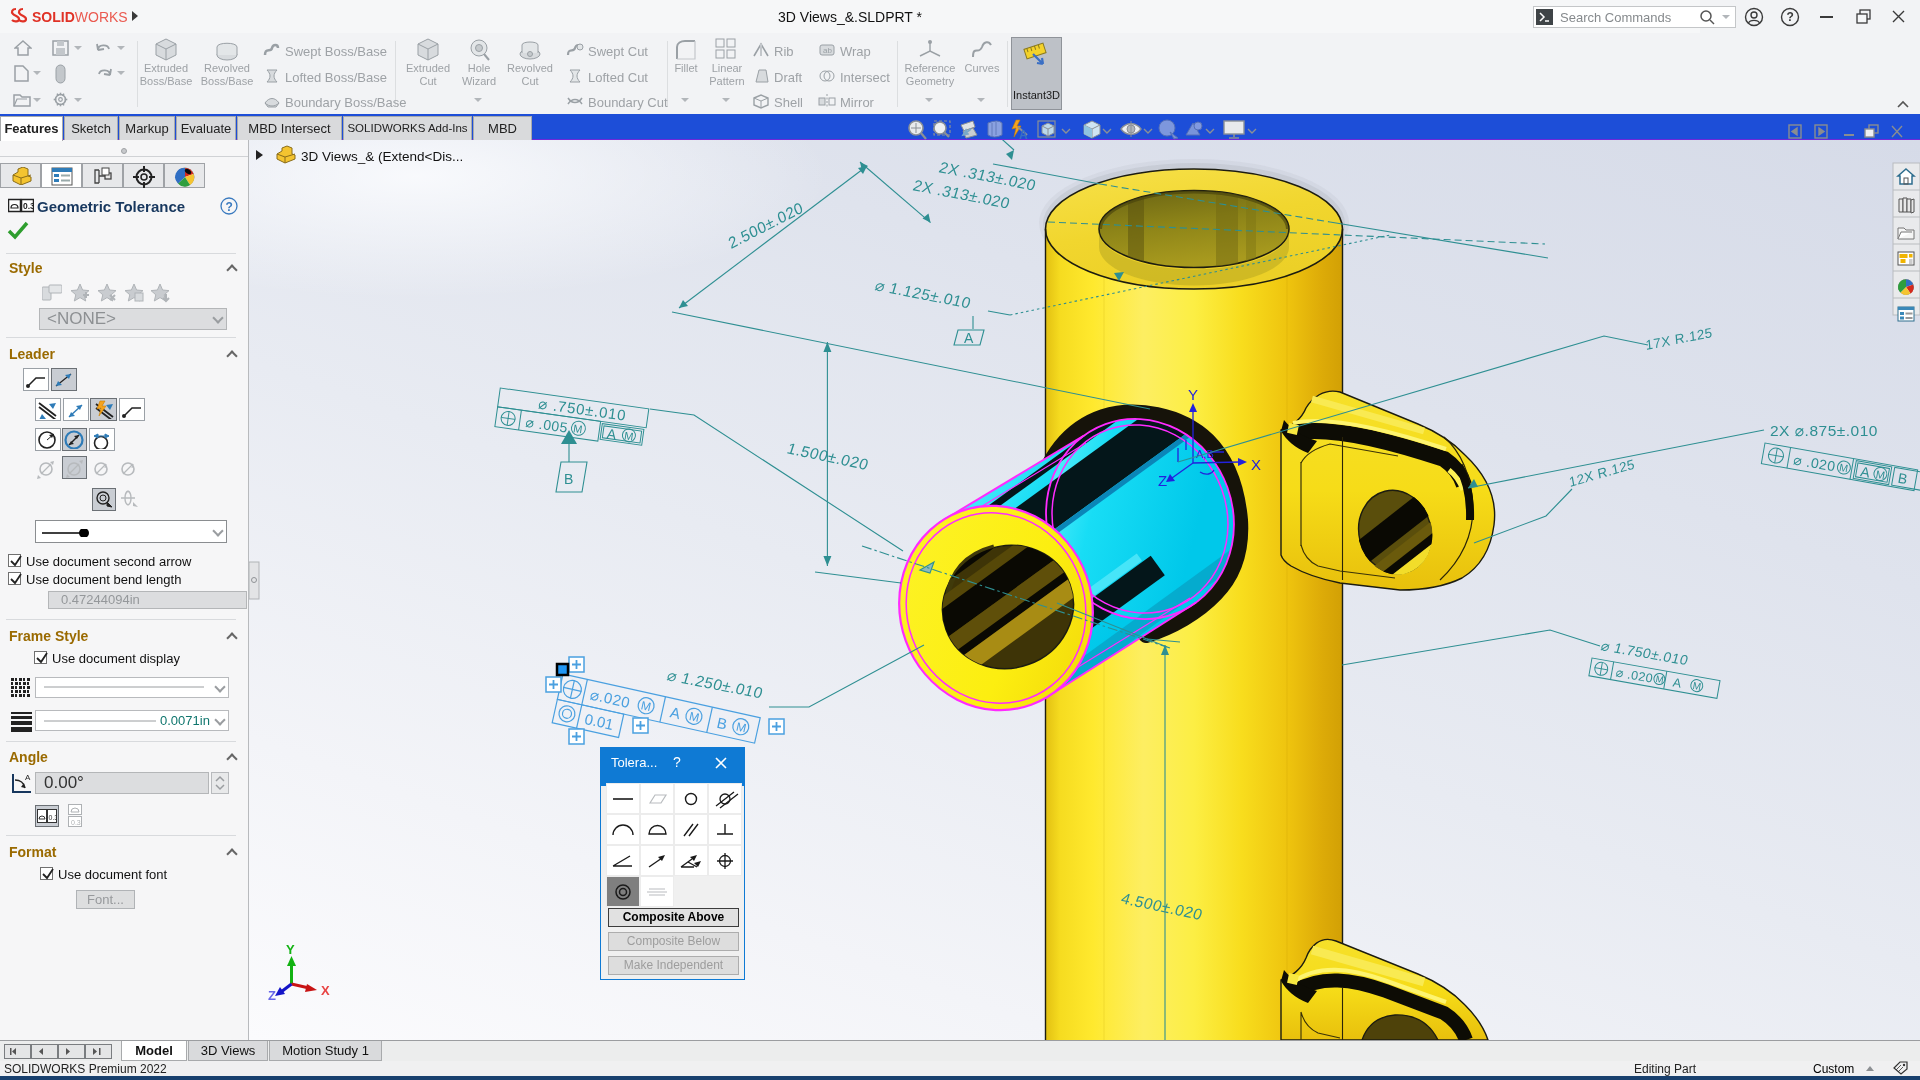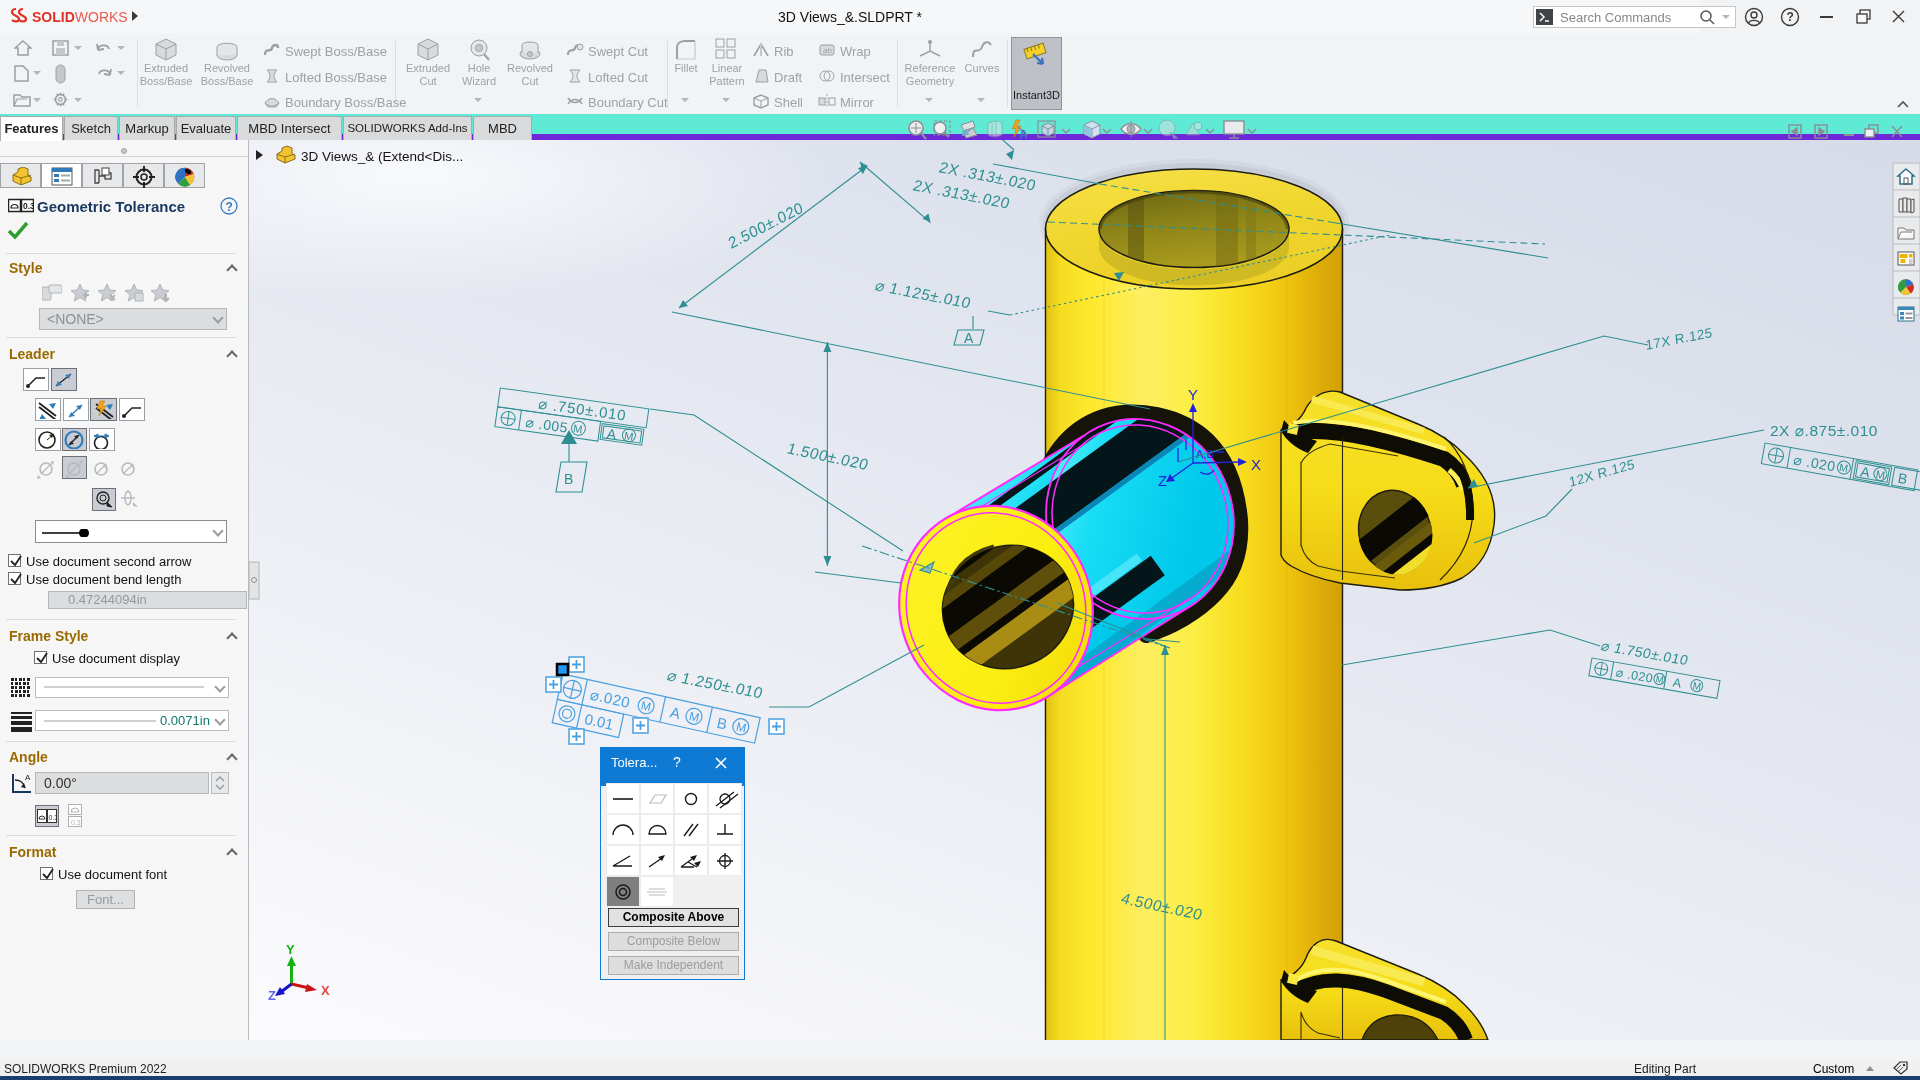--- a/index.html
+++ b/index.html
@@ -6,33 +6,33 @@
 html,body{width:1920px;height:1080px;overflow:hidden;font-family:"Liberation Sans",sans-serif;}
 #app{position:relative;width:1920px;height:1080px;background:#f2f3f5;}
 .abs{position:absolute;}
 #titlebar{position:absolute;left:0;top:0;width:1700px;height:33px;background:#f6f7f8;}
 #doctitle{position:absolute;left:0;right:0;top:9px;text-align:center;font-size:14px;color:#111;}
 #ribbon{position:absolute;left:0;top:33px;width:1920px;height:81px;background:#f2f3f5;}
 .rsep{position:absolute;top:8px;height:66px;width:1px;background:#dcdee0;}
 .rlabel{position:absolute;font-size:11px;color:#9ea2a6;text-align:center;line-height:13px;}
 .rlabel2{position:absolute;font-size:13px;color:#9ea2a6;white-space:nowrap;}
 .caret{position:absolute;width:0;height:0;border-left:4px solid transparent;border-right:4px solid transparent;border-top:4px solid #b2b6ba;}
-#tabrow{position:absolute;left:0;top:114px;width:1920px;height:26px;background:#5eead4;border-bottom:6px solid #6d28d9;padding-left:20px;}
+#tabrow{position:absolute;left:0;top:114px;width:1920px;height:26px;background:#1d4ed8;border-bottom:1px solid #6d28d9;padding-left:20px;}
 .ctab{position:absolute;top:2px;height:24px;line-height:23px;text-align:center;font-size:13px;color:#222;background:#d9dadc;border:1px solid #a8aaac;border-bottom:none;}
 .ctab.active{background:#ffffff;font-weight:bold;height:25px;z-index:2;}
 #panel{position:absolute;left:0;top:140px;width:249px;height:900px;background:#f6f6f7;border-right:1px solid #b8babd;}
 .phead{font-size:14px;font-weight:bold;color:#9a6a00;}
 .pdiv{position:absolute;left:6px;width:230px;height:1px;background:#d8dadd;}
 .chev{position:absolute;width:8px;height:8px;border-left:2px solid #666;border-top:2px solid #666;transform:rotate(45deg);}
 .cbox{position:absolute;width:13px;height:13px;background:#fff;border:1px solid #707070;}
 .cbox svg{position:absolute;left:-1px;top:-2px;}
 .clabel{position:absolute;font-size:13px;color:#111;}
 .pbtn{position:absolute;border:1px solid #9aa0a6;background:#fff;}
 .pbtn.sel{background:#c9cdd3;border:1px solid #6b7075;}
-.combo-gray{position:absolute;background:#dcdddf;border:1px solid #b4b6b8;color:#8d9093;font-size:14px;}
+.combo-gray{position:absolute;background:#dcdddf;border:1px solid #b4b6b8;color:#8d9093;font-size:17px;}
 .combo-white{position:absolute;background:#fff;border:1px solid #8a8d90;}
 .ccaret{position:absolute;right:6px;width:8px;height:8px;border-left:2px solid #9a9da0;border-bottom:2px solid #9a9da0;transform:rotate(-45deg);}
 #viewport{position:absolute;left:249px;top:140px;width:1671px;height:900px;overflow:hidden;
  background:radial-gradient(ellipse 40% 22% at 10% 4%, rgba(252,253,255,0.85), rgba(252,253,255,0) 62%),linear-gradient(200deg,#d6dbe8 0%,#dfe3ed 30%,#e8ebf2 55%,#f3f4f8 80%,#fbfbfd 100%);}
 #tolgdlg{position:absolute;left:600px;top:747px;width:145px;height:233px;background:#f0f0f0;border:1px solid #0f7ad4;z-index:50;}
 #tolgdlg .tbar{position:absolute;left:0;top:0;width:100%;height:38px;background:#0f7ad4;color:#fff;}
 .gcell{position:absolute;width:34px;height:31px;background:#fff;border:1px solid #ececec;display:flex;align-items:center;justify-content:center;}
 .dlgbtn{position:absolute;left:7px;width:131px;height:19px;background:#e1e1e1;border:1px solid #adadad;font-size:12px;text-align:center;line-height:17px;color:#000;}
 .dlgbtn.dis{color:#9d9d9d;background:#dddddd;}
 #mtabs{position:absolute;left:0;top:1040px;width:1920px;height:21px;background:#eceded;border-top:1px solid #9b9da0;}
@@ -445,21 +445,21 @@
           <path d="M3 8 L7 12 L13 3" stroke="#222" stroke-width="1.8" fill="none"></path>
         </svg>
       </div>
 <div class="clabel" style="left:26px;top:414px">Use document second arrow</div>
 <div class="cbox" style="left:8px;top:432px">
         <svg width="16" height="16">
           <path d="M3 8 L7 12 L13 3" stroke="#222" stroke-width="1.8" fill="none"></path>
         </svg>
       </div>
 <div class="clabel" style="left:26px;top:432px">Use document bend length</div>
-<div class="combo-gray" style="left:48px;top:451px;width:199px;height:18px;line-height:16px;padding-left:19px;font-size:13px;color:#95989b">0.47244094in</div>
+<div class="combo-gray" style="left:48px;top:451px;width:199px;height:18px;line-height:16px;padding-left:12px;font-size:13px;color:#95989b">0.47244094in</div>
 <div class="pdiv" style="top:479px"></div>
 <div class="phead abs" style="left:9px;top:488px">Frame Style</div>
 <div class="chev" style="left:228px;top:494px"></div>
 <div class="cbox" style="left:34px;top:511px">
         <svg width="16" height="16">
           <path d="M3 8 L7 12 L13 3" stroke="#222" stroke-width="1.8" fill="none"></path>
         </svg>
       </div>
 <div class="clabel" style="left:52px;top:511px">Use document display</div>
 <svg class="abs" style="left:10px;top:536px" width="23" height="23" viewBox="0 0 23 23">
@@ -1075,20 +1075,41 @@
       </div>
 <div class="gcell" style="left:39px;top:128px;background:#ffffff">
         <svg width="30" height="20" viewBox="0 0 30 20">
           <path d="M7 7 H23 M5 10 H25 M7 13 H23" stroke="#b9bcbf" stroke-width="1.2"></path>
         </svg>
       </div>
   <div class="dlgbtn" style="top:160px;border:1px solid #3c3c3c;font-weight:bold">Composite Above</div>
   <div class="dlgbtn dis" style="top:184px">Composite Below</div>
   <div class="dlgbtn dis" style="top:208px">Make Independent</div>
 </div>
+<div id="mtabs">
+  <svg class="abs" style="left:4px;top:3px" width="115" height="15">
+    <g stroke="#7a7d80" fill="none" stroke-width="1">
+      <rect x="0.5" y="0.5" width="26" height="14" fill="#e4e5e6"></rect>
+          <rect x="27.5" y="0.5" width="26" height="14" fill="#e4e5e6"></rect>
+          <rect x="54.5" y="0.5" width="26" height="14" fill="#e4e5e6"></rect>
+          <rect x="81.5" y="0.5" width="26" height="14" fill="#e4e5e6"></rect>
+    </g>
+    <g fill="#555">
+          <path d="M12 4 l-4 3.5 4 3.5z"></path>
+          <path d="M6 4 v7 h1.5 v-7z"></path>
+          <path d="M39 4 l-4 3.5 4 3.5z"></path>
+          <path d="M62 4 l4 3.5 -4 3.5z"></path>
+          <path d="M89 4 l4 3.5 -4 3.5z"></path>
+          <path d="M95 4 v7 h1.5 v-7z"></path>
+        </g>
+  </svg>
+  <div class="mtab" style="left:121px;width:66px;background:#fff;font-weight:bold">Model</div>
+  <div class="mtab" style="left:188px;width:80px">3D Views</div>
+  <div class="mtab" style="left:269px;width:113px">Motion Study 1</div>
+</div>
 <div id="statusbar">
   <span style="position:absolute;left:4px;top:1px">SOLIDWORKS Premium 2022</span>
   <span style="position:absolute;left:1634px;top:1px">Editing Part</span>
   <span style="position:absolute;left:1813px;top:1px;color:#000000">Custom</span>
   <span style="position:absolute;left:1866px;top:5px;width:0;height:0;border-left:4px solid transparent;border-right:4px solid transparent;border-bottom:5px solid #8d9093"></span>
   <svg class="abs" style="left:1893px;top:0px" width="16" height="14">
         <path d="M1 7 L7 1 L14 1 L14 8 L8 13 Z" stroke="#333" fill="none" stroke-width="1.2"></path>
         <circle cx="11" cy="4" r="1.2" fill="#333"></circle>
         <path d="M3 9 l5 -5 M5 11 l5 -5" stroke="#333" stroke-width="0.8"></path>
       </svg>

